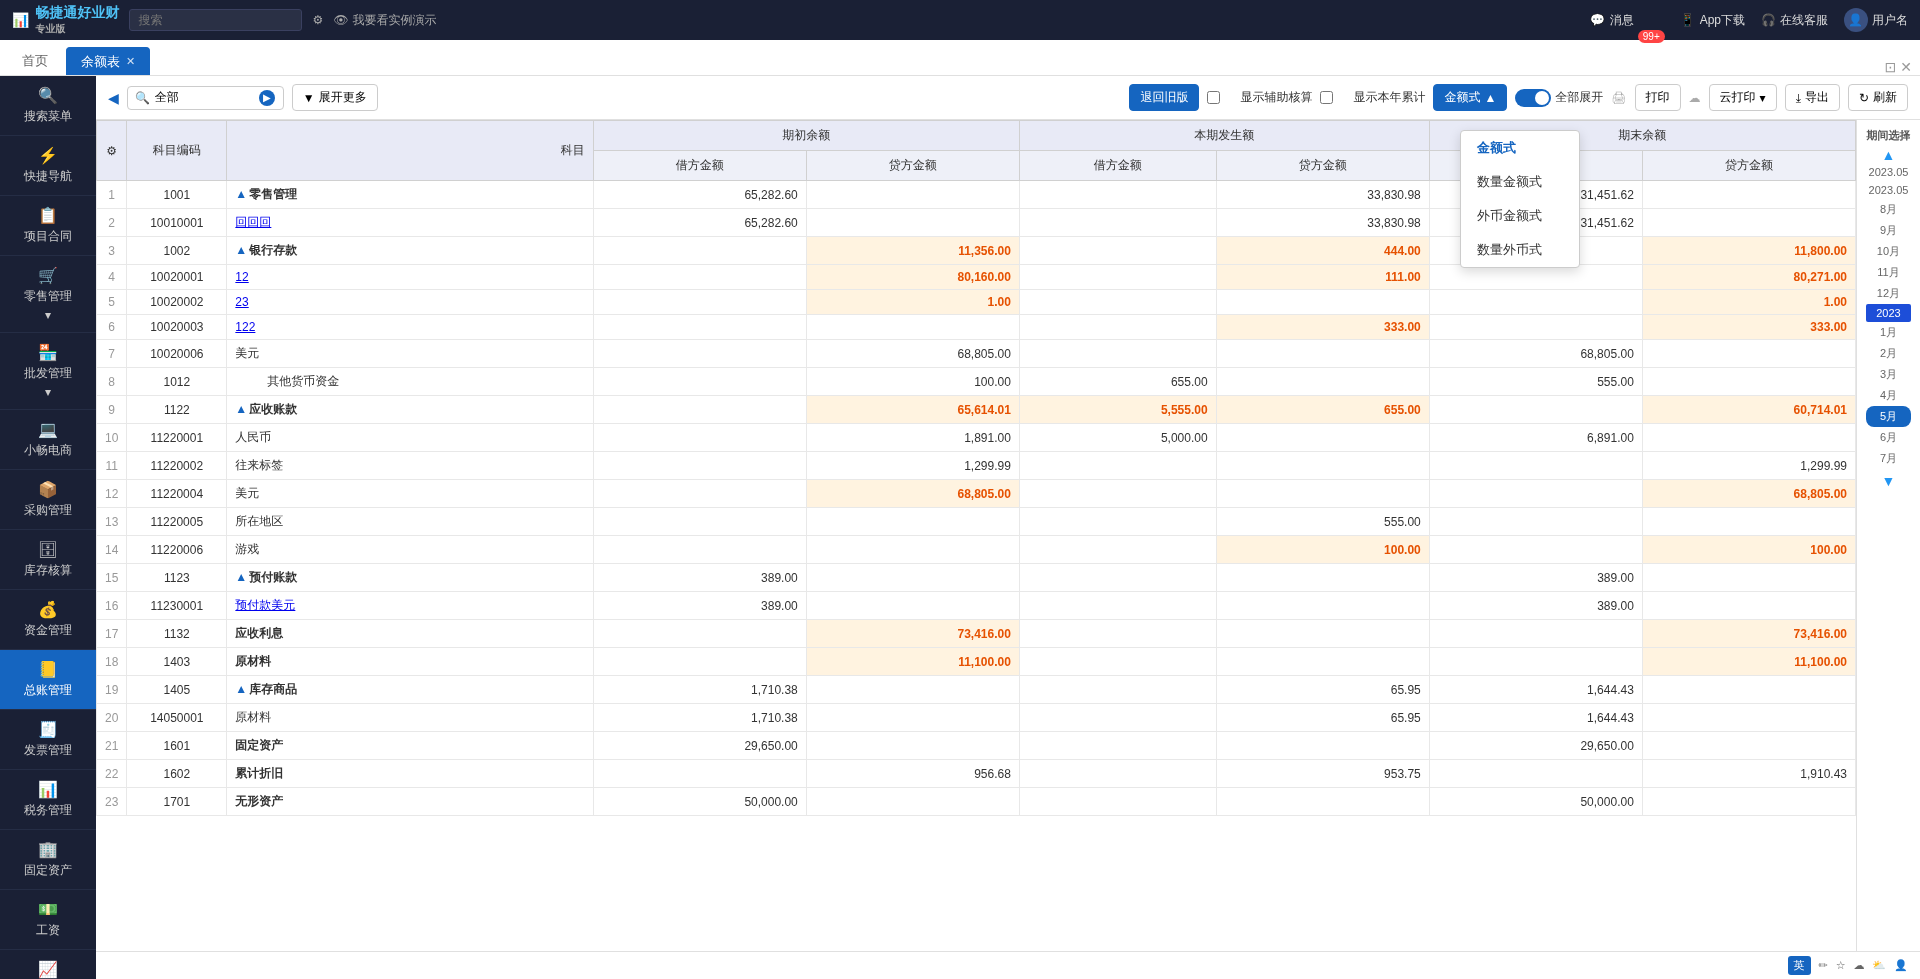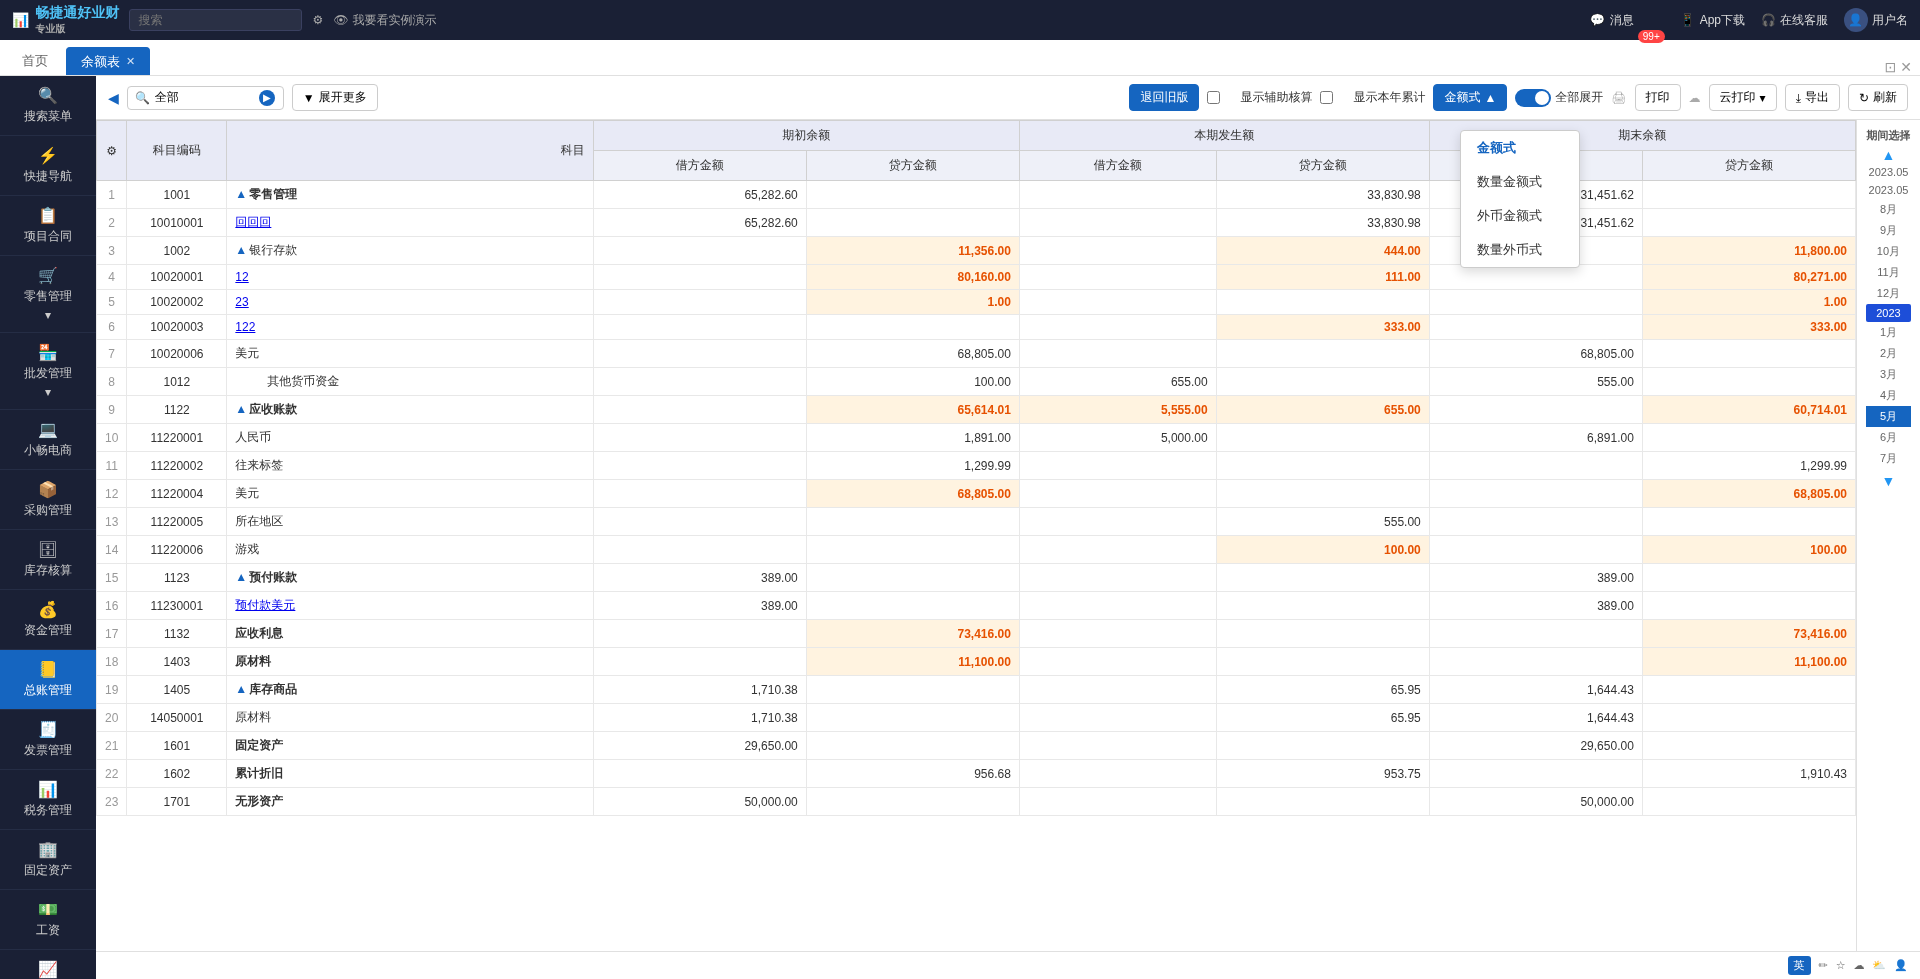--- a/index.html
+++ b/index.html
@@ -197,21 +197,21 @@
     }
     .panel-label { font-size: 11px; color: #555; margin-bottom: 4px; font-weight: bold; }
     .period-item {
       width: 100%;
       text-align: center;
       padding: 3px;
       cursor: pointer;
       border-radius: 3px;
       font-size: 11px;
     }
-    .period-item.active { background: #1565c0; color: #fff; border-radius: 0; }
+    .period-item.active { background: #1565c0; color: #fff; border-radius: 8px; }
     .period-item.current-year { background: #1d4ed8; color: #fff; border-radius: 2px; }
     .panel-arrow { color: #2196f3; cursor: pointer; font-size: 14px; }
 
     
     .status-bar {
       height: 28px;
       background: #fff;
       border-top: 1px solid #e0e0e0;
       display: flex;
       align-items: center;
@@ -450,21 +450,21 @@
                 <td class="num">65,282.60</td>
                 <td class="num"></td>
                 <td class="num"></td>
                 <td class="num">33,830.98</td>
                 <td class="num">31,451.62</td>
                 <td class="num"></td>
               </tr>
               <tr>
                 <td class="row-index center">3</td>
                 <td class="account-code center">1002</td>
-                <td><span style="color:#1565c0;margin-right:2px;">▲</span><span style="font-weight: normal; text-align: center;">银行存款</span></td>
+                <td><span style="color:#1565c0;margin-right:2px;">▲</span><span style="font-weight: bold; text-align: center;">银行存款</span></td>
                 <td class="num"></td>
                 <td class="num highlighted-cell">11,356.00</td>
                 <td class="num"></td>
                 <td class="num highlighted-cell">444.00</td>
                 <td class="num"></td>
                 <td class="num highlighted-cell">11,800.00</td>
               </tr>
               <tr>
                 <td class="row-index center">4</td>
                 <td class="account-code center">10020001</td>

